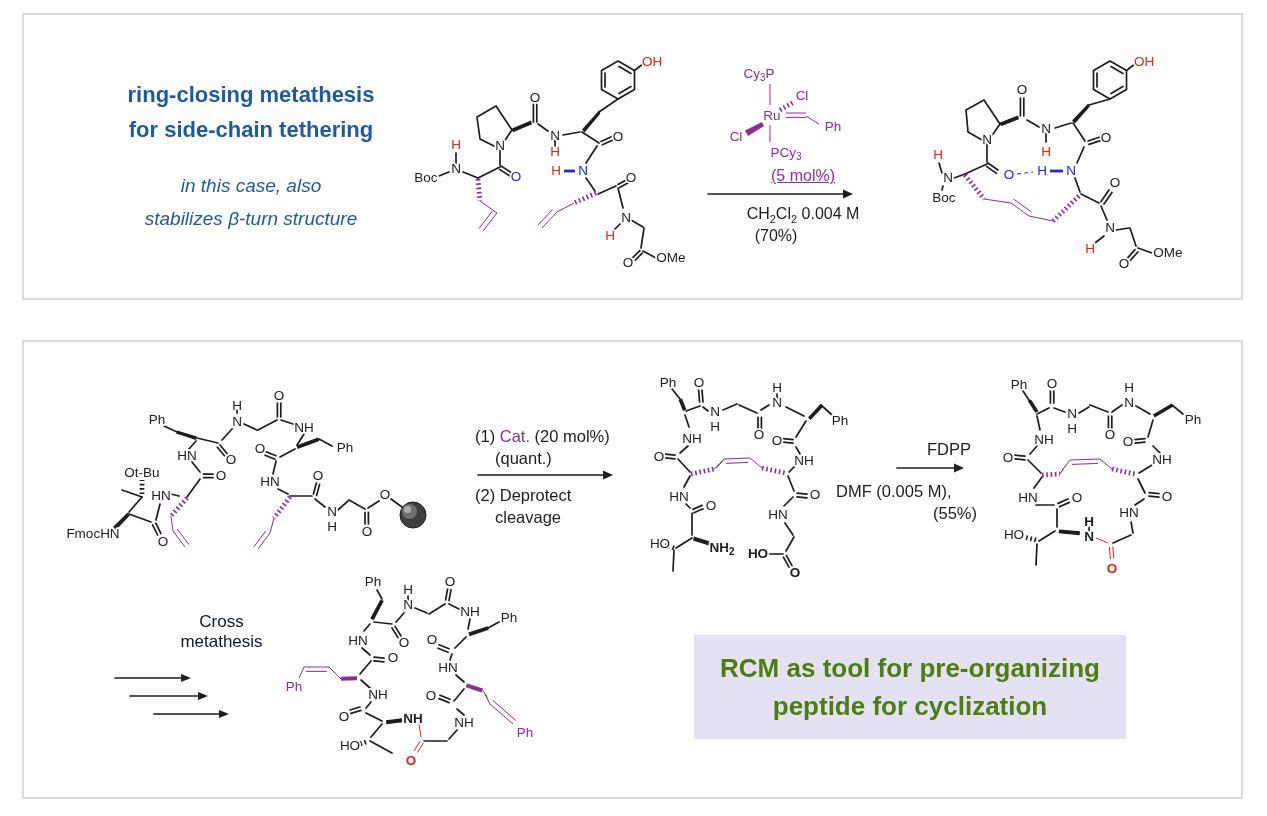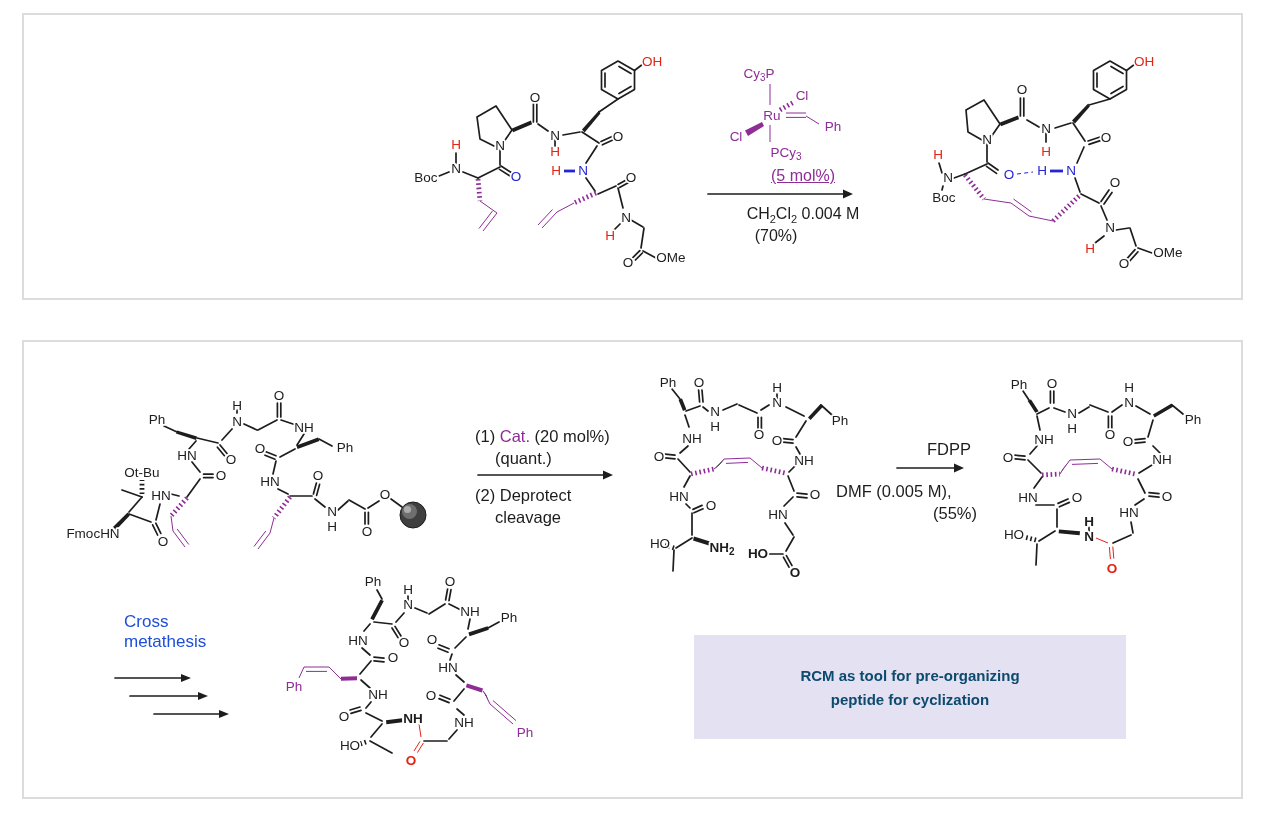--- a/index.html
+++ b/index.html
@@ -10,24 +10,24 @@
   #panel2{left:22px;top:340px;width:1217px;height:455px;}
   .abs{position:absolute;}
   .headline{left:52px;top:62px;width:350px;text-align:center;}
   .headline .t{font-size:22px;font-weight:bold;color:#1d5a9e;line-height:35px;}
   .headline .s{font-size:19px;font-style:italic;color:#1d5a9e;line-height:33px;}
   .headline .gap{height:22px;}
   .cond{font-size:16px;text-align:center;color:#1d1d1d;}
   .purple{color:#8e2d96;}
   .red{color:#e42313;}
   .stepblock{font-size:16.5px;color:#1d1d1d;white-space:nowrap;}
-  .crossline{font-size:17px;text-align:left;color:#1d4ed8;}
+  .crossline{font-size:17px;text-align:center;color:#0f172a;}
   .rcmbox{left:670px;top:293px;width:432px;height:104px;background:#e4e1f2;
           display:flex;flex-direction:column;align-items:center;justify-content:center;gap:7px;}
-  .rcmbox div{font-size:15px;font-weight:bold;color:#0c4a6e;}
+  .rcmbox div{font-size:26px;font-weight:bold;color:#4d7c0f;}
   
   svg{overflow:visible;}
   svg .b{stroke:#1d1d1d;stroke-width:1.7;fill:none;stroke-linecap:round;stroke-linejoin:round;}
   svg .bp{stroke:#8e2d96;}
   svg .br{stroke:#e42313;}
   svg .bb{stroke:#2525d5;}
   svg .bold3{stroke-width:2.8;}
   svg .hash{stroke-width:4.8;stroke-dasharray:1.6 2.7;stroke-linecap:butt;}
   svg .hdash{stroke-dasharray:4 3.2;}
   svg .w{fill:#1d1d1d;stroke:none;}
@@ -39,20 +39,27 @@
   svg .ss{font-size:10px;}
   sub{font-size:11px;}
 </style>
 </head>
 <body>
 
 <div class="canvas">
 
 <div class="panel" id="panel1">
 
+  <div class="abs headline">
+    <div class="t">ring-closing metathesis</div>
+    <div class="t">for side-chain tethering</div>
+    <div class="gap"></div>
+    <div class="s">in this case, also</div>
+    <div class="s">stabilizes β-turn structure</div>
+  </div>
 
   <svg class="abs" style="left:366px;top:17px;" width="300" height="255" viewBox="0 0 300 255">
     <g>
 
       <polygon class="b" points="228,29 211.5,38.5 211.5,57.5 228,67 244.5,57.5 244.5,38.5"></polygon>
       <line class="b" x1="215" y1="41" x2="215" y2="55"></line>
       <line class="b" x1="229" y1="34.5" x2="241" y2="41.5"></line>
       <line class="b" x1="229" y1="61.5" x2="241" y2="54.5"></line>
       <line class="b" x1="244.5" y1="38.5" x2="253" y2="32"></line>
 

